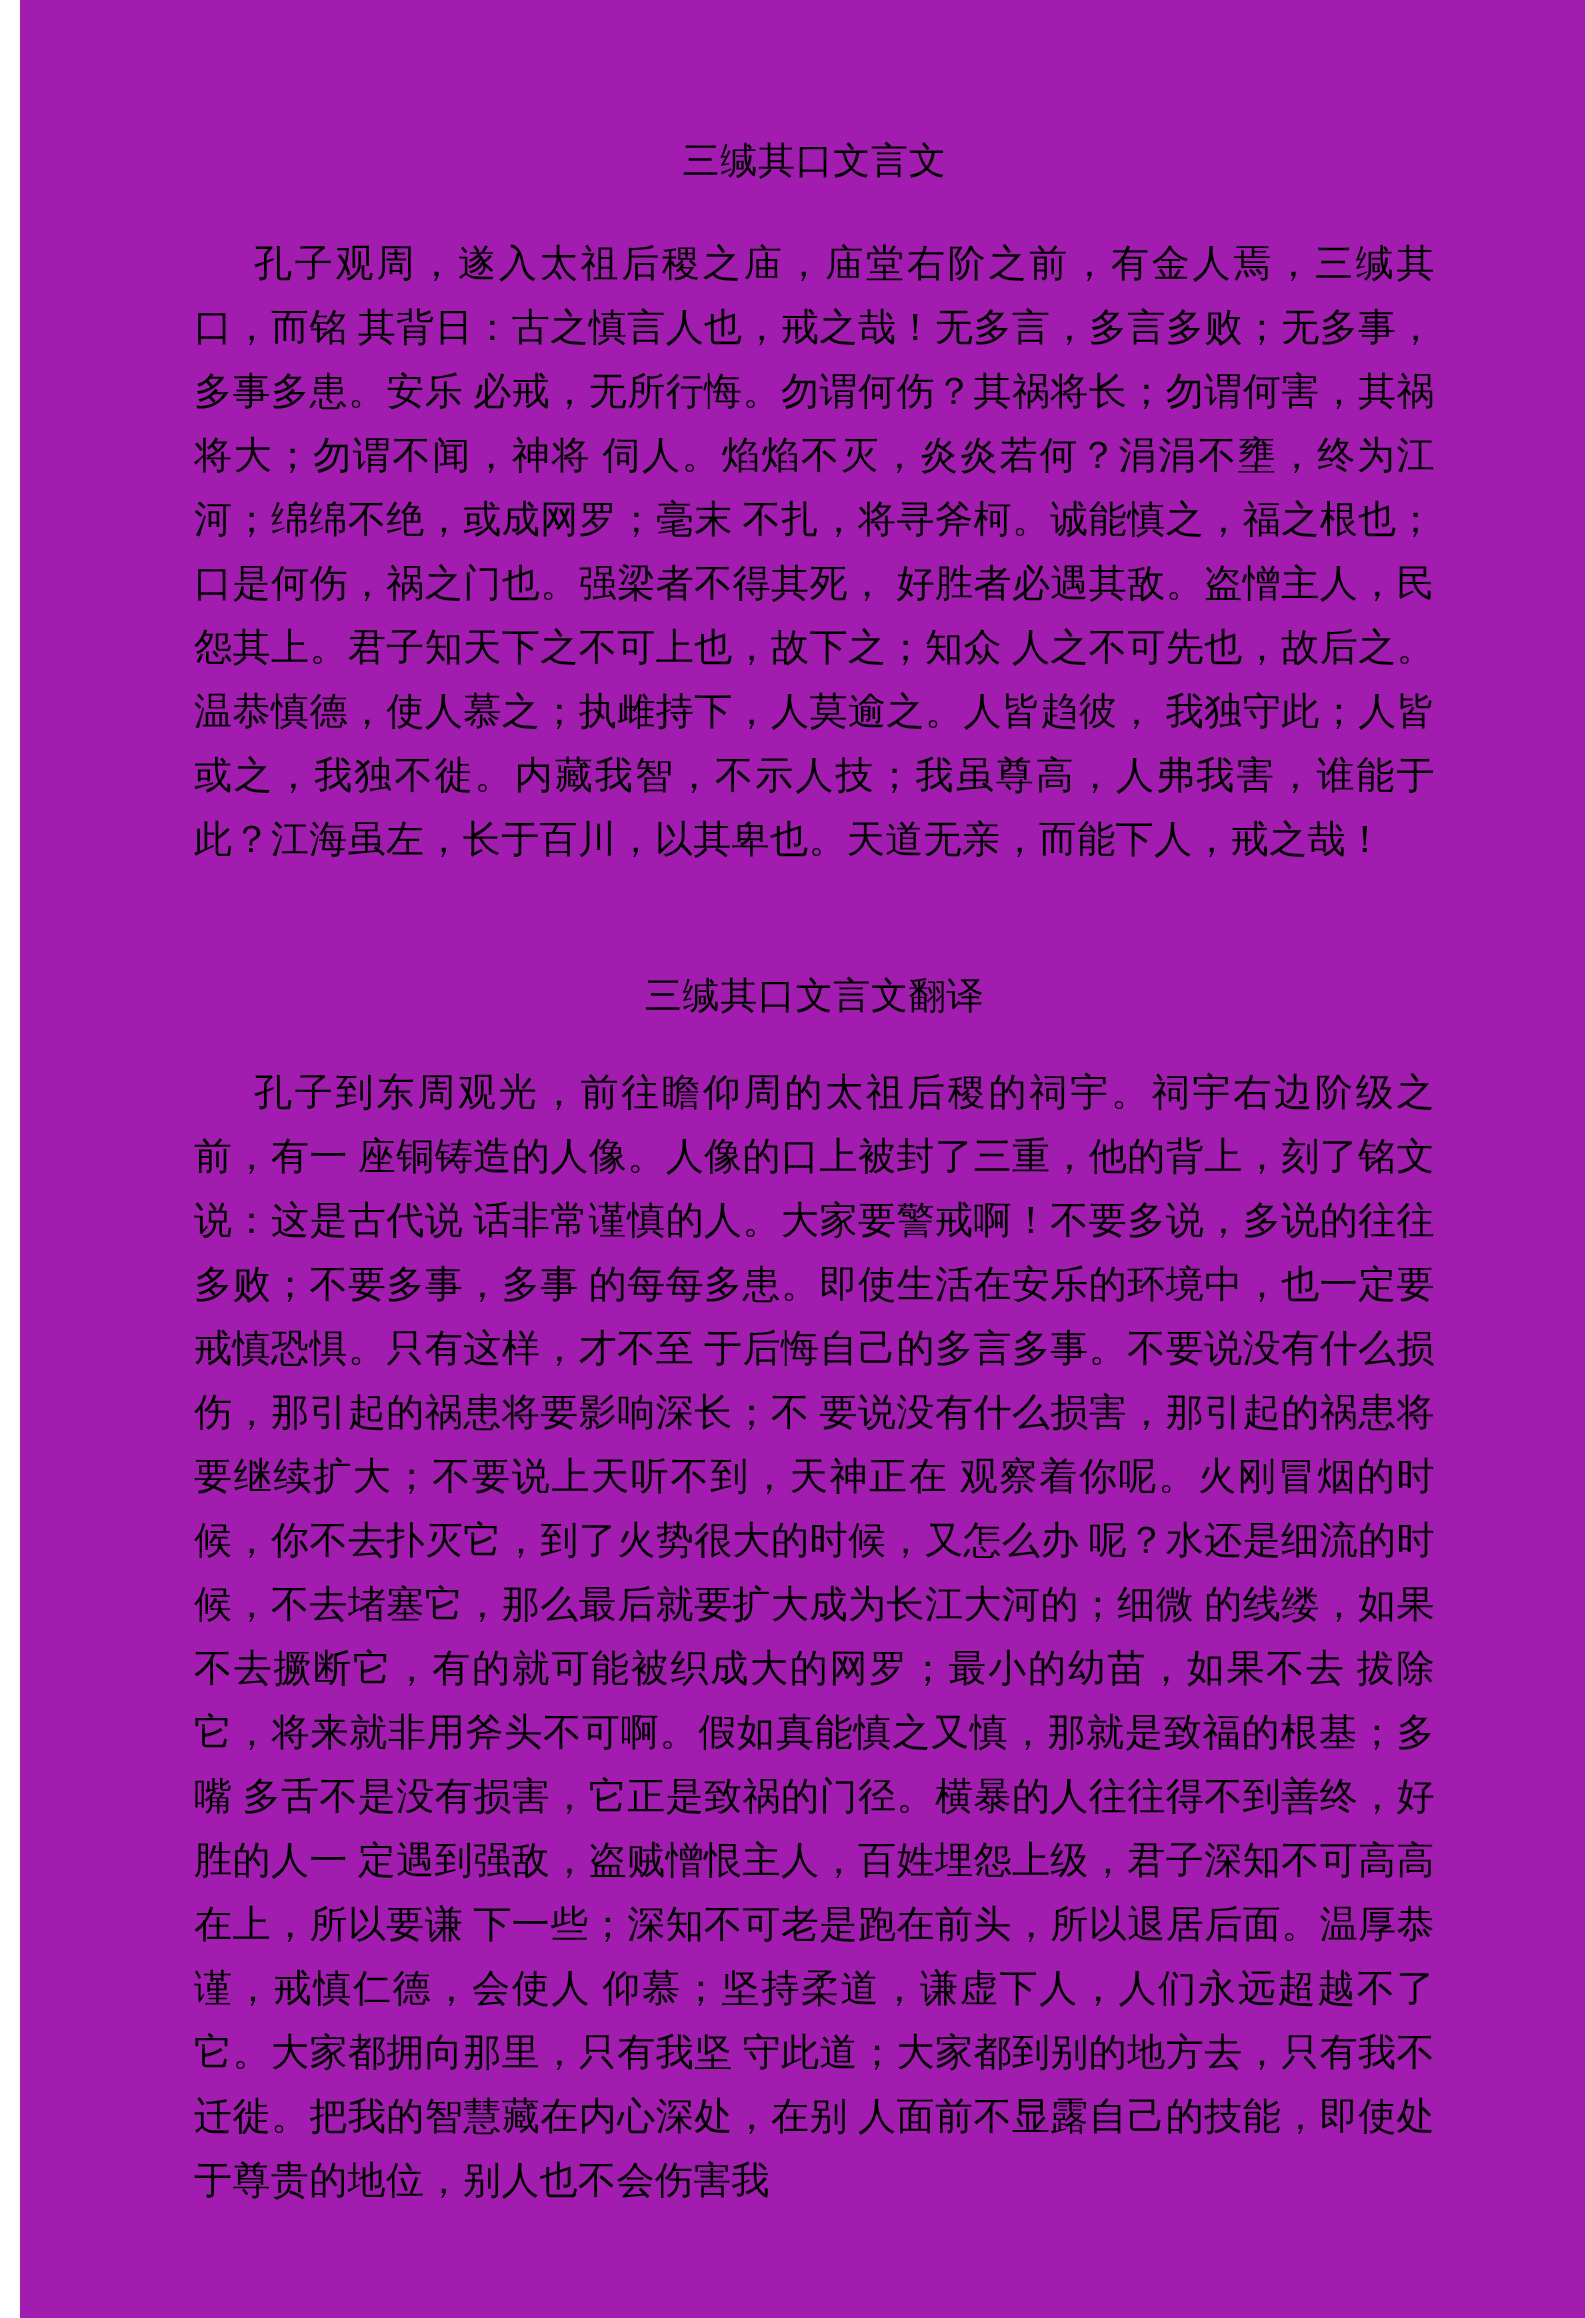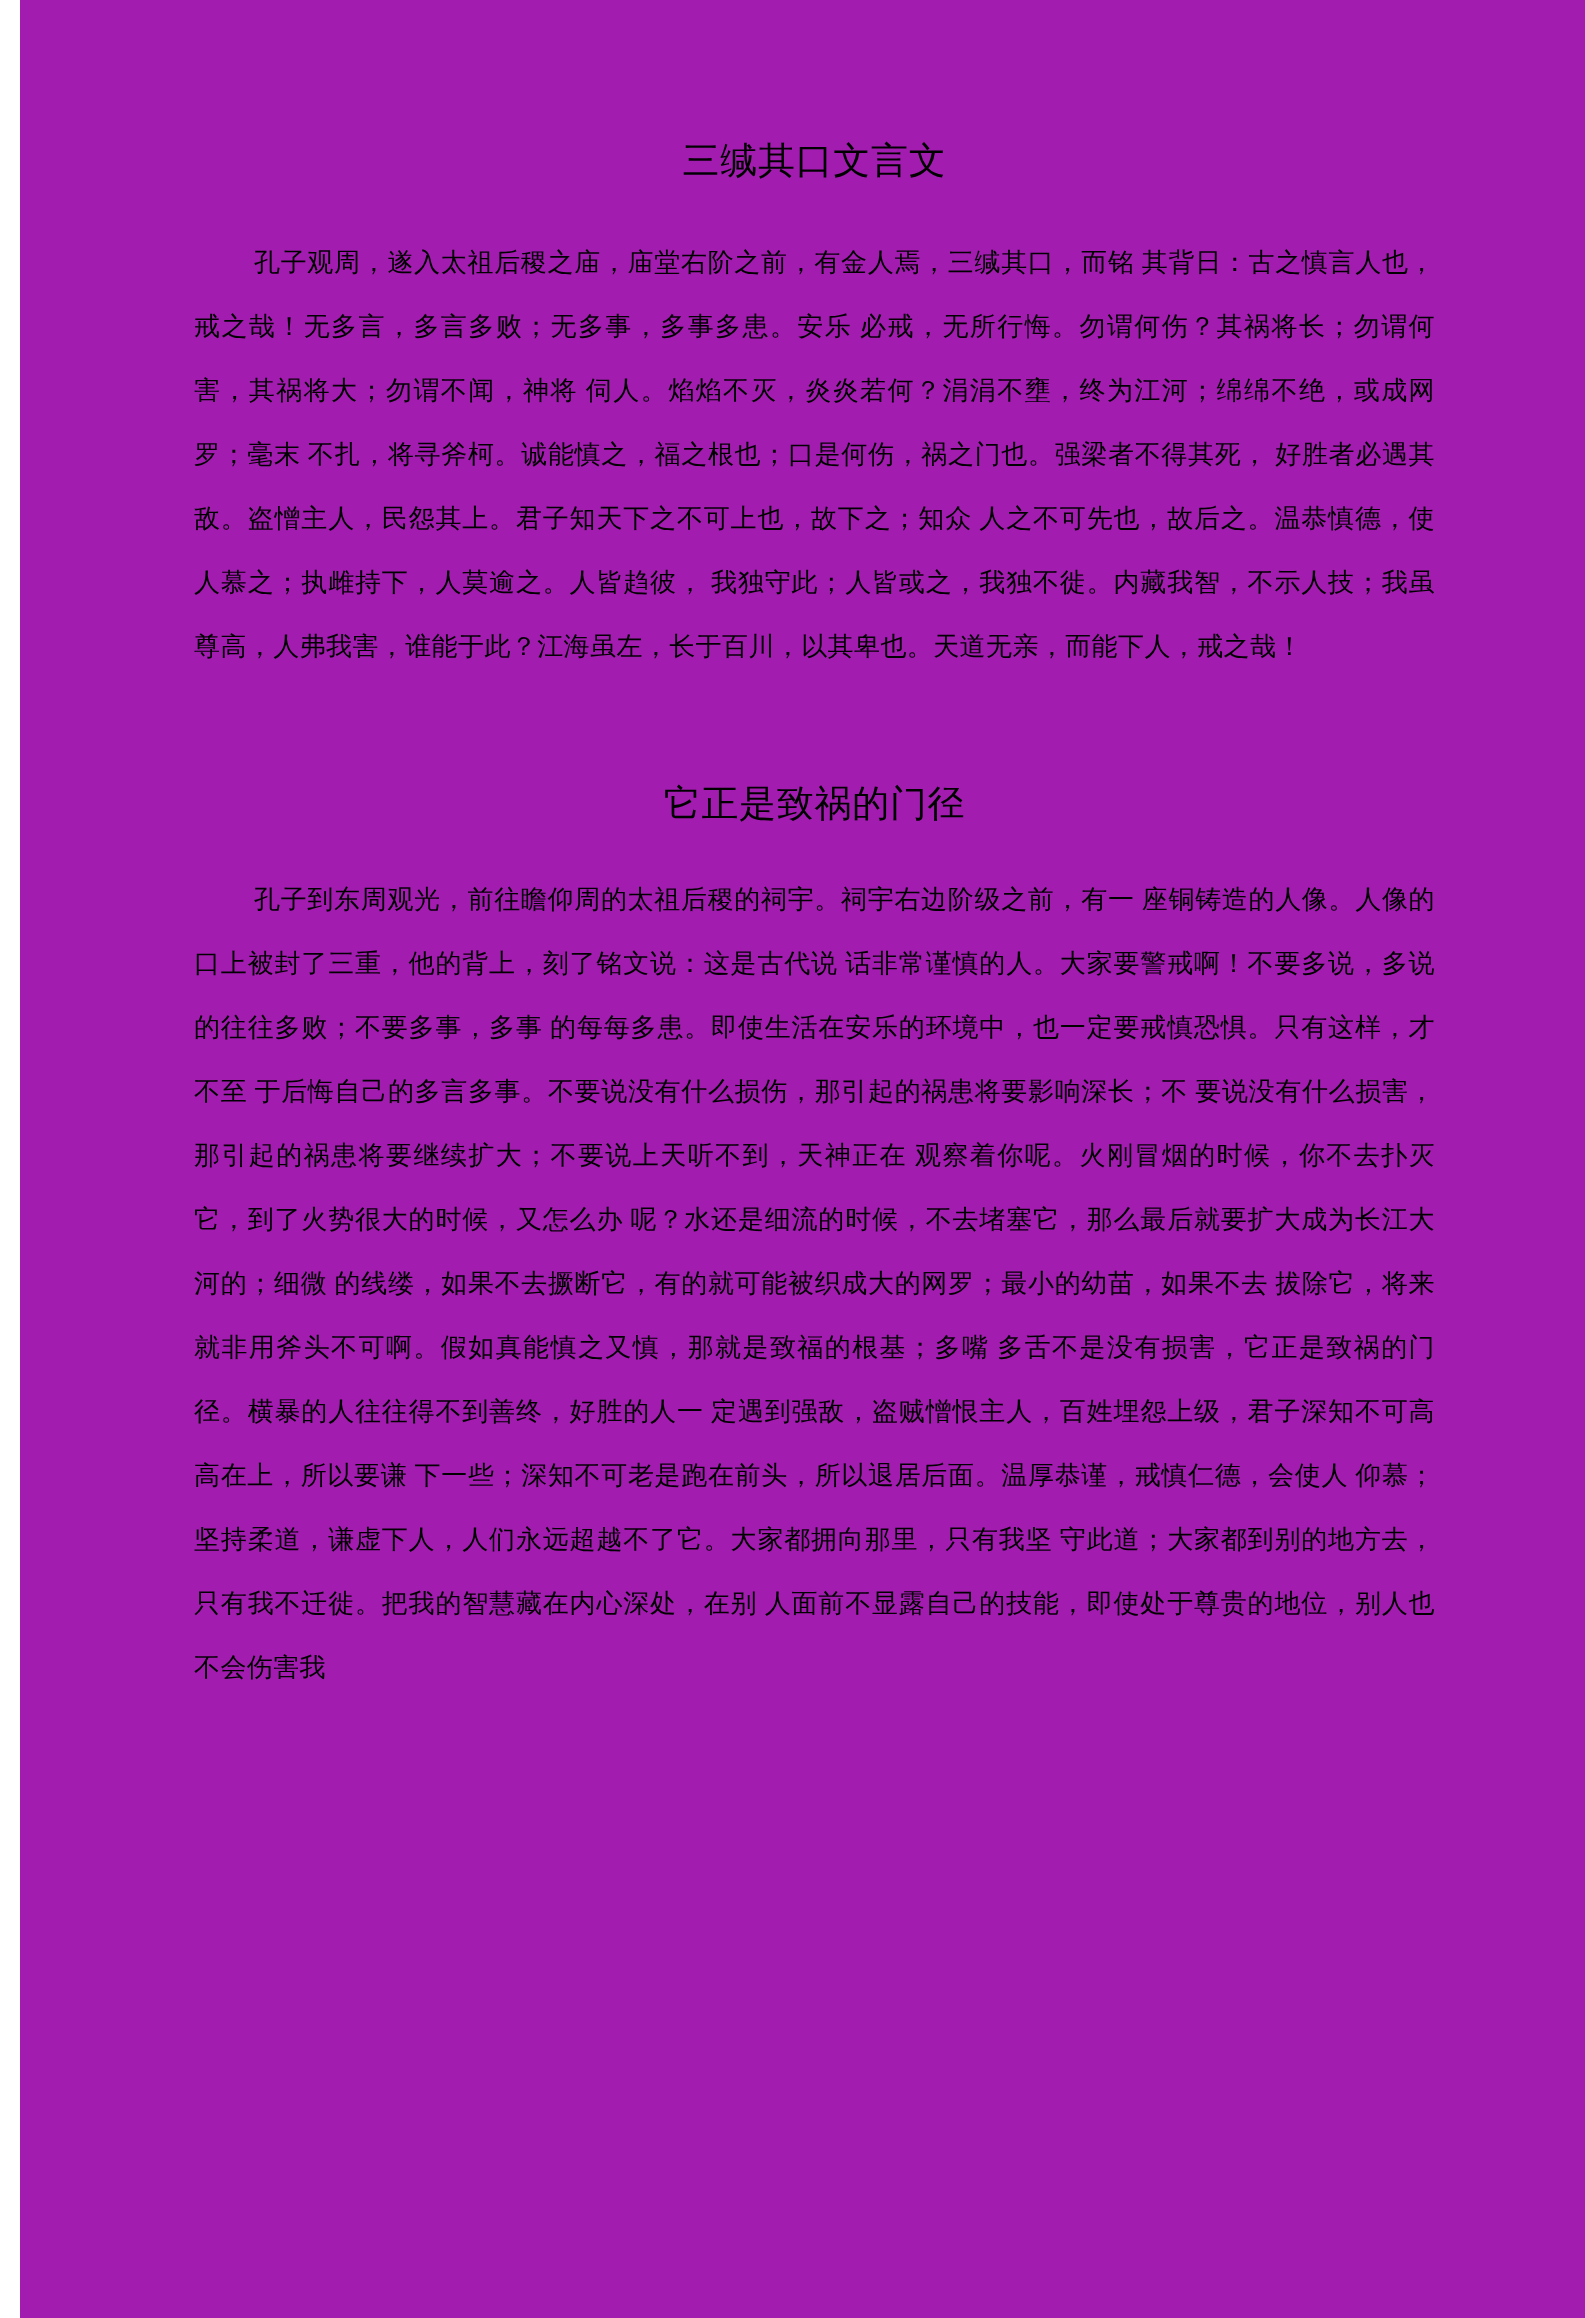--- a/index.html
+++ b/index.html
@@ -30,21 +30,21 @@
     font-weight: normal;
     font-size: 37px;
     line-height: 1.1;
     text-align: center;
     margin: 0;
     letter-spacing: 0.7px;
   }
   .title-block-1 { padding-top: 141px; }
   .title-block-2 { padding-top: 76px; }
   .para {
-    font-size: 26px;
+    font-size: 38px;
     line-height: 64px;
     text-align: justify;
     text-justify: inter-ideograph;
     margin: 0;
     letter-spacing: 0.4px;
     white-space: pre-wrap;
     word-break: break-all;
   }
   .para.indent { text-indent: 60px; }
   .spacer-a { height: 49px; }
@@ -62,21 +62,21 @@
     </div>
 
     <div class="spacer-a"></div>
 
     <p class="para indent">孔子观周，遂入太祖后稷之庙，庙堂右阶之前，有金人焉，三缄其口，而铭 其背日：古之慎言人也，戒之哉！无多言，多言多败；无多事，多事多患。安乐 必戒，无所行悔。勿谓何伤？其祸将长；勿谓何害，其祸将大；勿谓不闻，神将 伺人。焰焰不灭，炎炎若何？涓涓不壅，终为江河；绵绵不绝，或成网罗；毫末 不扎，将寻斧柯。诚能慎之，福之根也；口是何伤，祸之门也。强梁者不得其死， 好胜者必遇其敌。盗憎主人，民怨其上。君子知天下之不可上也，故下之；知众 人之不可先也，故后之。温恭慎德，使人慕之；执雌持下，人莫逾之。人皆趋彼， 我独守此；人皆或之，我独不徙。内藏我智，不示人技；我虽尊高，人弗我害，谁能于此？江海虽左，长于百川，以其卑也。天道无亲，而能下人，戒之哉！</p>
 
     <div class="spacer-b"></div>
 
 
     <div class="title-block-2">
-      <h1 class="doc-title">它正是致祸的门径</h1>
+      <h1 class="doc-title">三缄其口文言文翻译</h1>
     </div>
 
     <div class="spacer-d"></div>
 
     <p class="para indent">孔子到东周观光，前往瞻仰周的太祖后稷的祠宇。祠宇右边阶级之前，有一 座铜铸造的人像。人像的口上被封了三重，他的背上，刻了铭文说：这是古代说 话非常谨慎的人。大家要警戒啊！不要多说，多说的往往多败；不要多事，多事 的每每多患。即使生活在安乐的环境中，也一定要戒慎恐惧。只有这样，才不至 于后悔自己的多言多事。不要说没有什么损伤，那引起的祸患将要影响深长；不 要说没有什么损害，那引起的祸患将要继续扩大；不要说上天听不到，天神正在 观察着你呢。火刚冒烟的时候，你不去扑灭它，到了火势很大的时候，又怎么办 呢？水还是细流的时候，不去堵塞它，那么最后就要扩大成为长江大河的；细微 的线缕，如果不去撅断它，有的就可能被织成大的网罗；最小的幼苗，如果不去 拔除它，将来就非用斧头不可啊。假如真能慎之又慎，那就是致福的根基；多嘴 多舌不是没有损害，它正是致祸的门径。横暴的人往往得不到善终，好胜的人一 定遇到强敌，盗贼憎恨主人，百姓埋怨上级，君子深知不可高高在上，所以要谦 下一些；深知不可老是跑在前头，所以退居后面。温厚恭谨，戒慎仁德，会使人 仰慕；坚持柔道，谦虚下人，人们永远超越不了它。大家都拥向那里，只有我坚 守此道；大家都到别的地方去，只有我不迁徙。把我的智慧藏在内心深处，在别 人面前不显露自己的技能，即使处于尊贵的地位，别人也不会伤害我</p>
 
   </div>
 </div>
 
 

